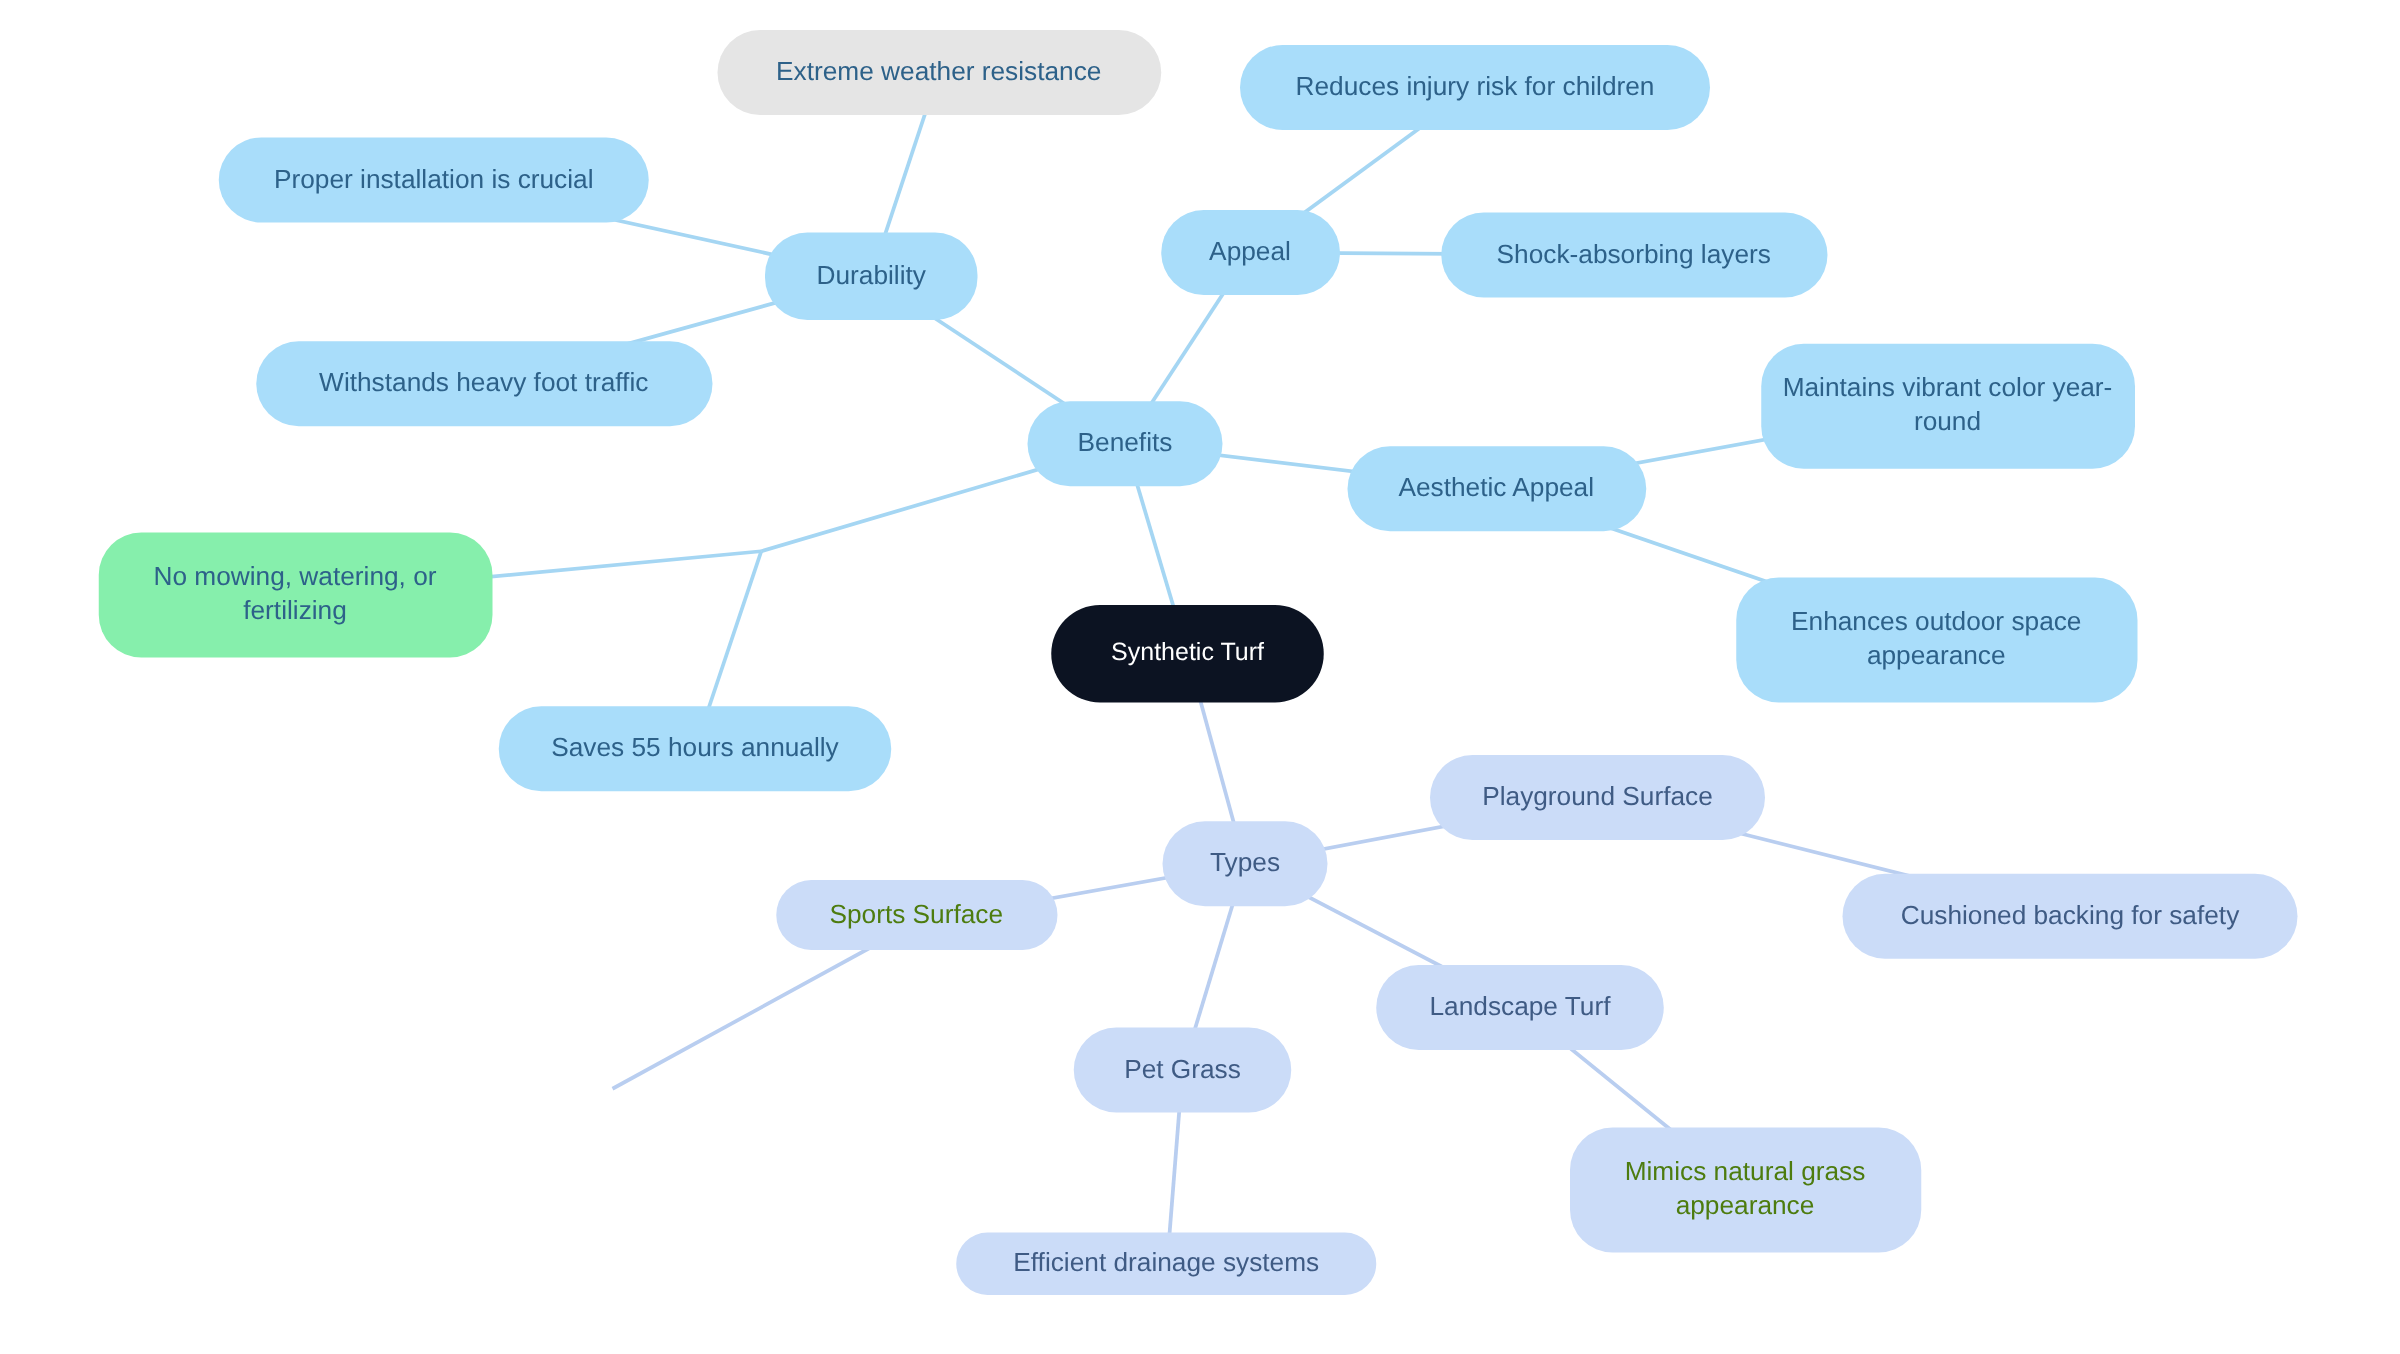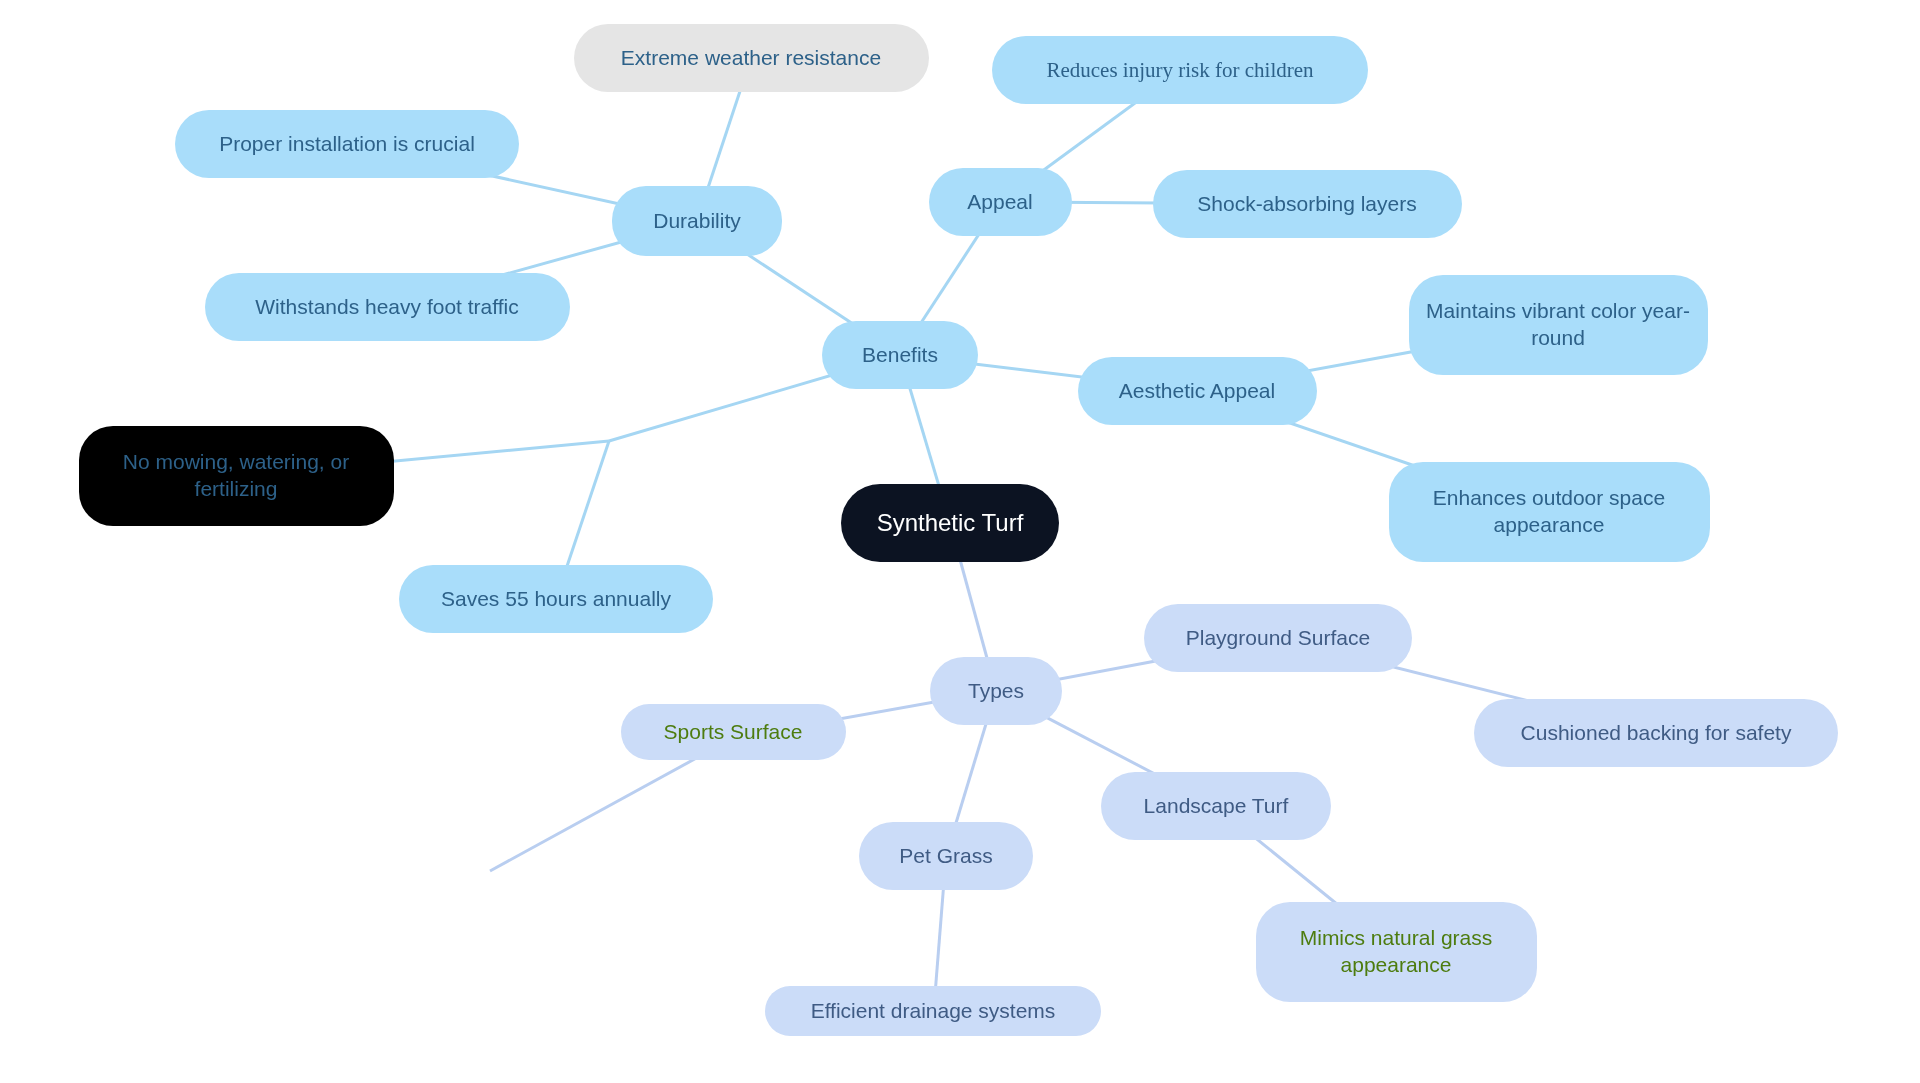--- a/index.html
+++ b/index.html
@@ -32,21 +32,21 @@
     box-sizing: border-box;
     border-radius: 34px;
     font-size: 21px;
     line-height: 1.28;
     padding: 4px 14px;
     cursor: pointer;
     user-select: none;
   }
   .node.dark {
     border-radius: 40px;
-    font-size: 24px;
+    font-size: 20px;
   }
   .node span {
     display: block;
     width: 100%;
   }
 </style>
 </head>
 <body>
 
 <div id="mindmap-canvas">
@@ -93,33 +93,33 @@
     </div>
     <div class="node blue" style="left: 573.5px; top: 24px; width: 355px; height: 68px; background: #e5e5e5; color: rgb(45, 97, 137);">
       <span>Extreme weather resistance</span>
     </div>
     <div class="node blue" style="left: 175px; top: 110px; width: 344px; height: 68px; background: rgb(169, 221, 250); color: rgb(45, 97, 137);">
       <span>Proper installation is crucial</span>
     </div>
     <div class="node blue" style="left: 204.5px; top: 273px; width: 365px; height: 68px; background: rgb(169, 221, 250); color: rgb(45, 97, 137);">
       <span>Withstands heavy foot traffic</span>
     </div>
-    <div class="node blue" style="left: 992px; top: 36px; width: 376px; height: 68px; background: rgb(169, 221, 250); color: rgb(45, 97, 137); font-family: Liberation Serif, serif;">
+    <div class="node blue" style="left: 992px; top: 36px; width: 376px; height: 68px; background: rgb(169, 221, 250); color: rgb(45, 97, 137);">
       <span>Reduces injury risk for children</span>
     </div>
     <div class="node blue" style="left: 1152.5px; top: 170px; width: 309px; height: 68px; background: rgb(169, 221, 250); color: rgb(45, 97, 137);">
       <span>Shock-absorbing layers</span>
     </div>
     <div class="node blue" style="left: 1408.5px; top: 275px; width: 299px; height: 100px; background: rgb(169, 221, 250); color: rgb(45, 97, 137);">
       <span>Maintains vibrant color year-round</span>
     </div>
     <div class="node blue" style="left: 1388.5px; top: 462px; width: 321px; height: 100px; background: rgb(169, 221, 250); color: rgb(45, 97, 137);">
       <span>Enhances outdoor space appearance</span>
     </div>
-    <div class="node blue" style="left: 78.5px; top: 426px; width: 315px; height: 100px; background: #000000; color: rgb(45, 97, 137);">
+    <div class="node blue" style="left: 78.5px; top: 426px; width: 315px; height: 100px; background: #86efac; color: rgb(45, 97, 137);">
       <span>No mowing, watering, or fertilizing</span>
     </div>
     <div class="node blue" style="left: 399px; top: 565px; width: 314px; height: 68px; background: rgb(169, 221, 250); color: rgb(45, 97, 137);">
       <span>Saves 55 hours annually</span>
     </div>
     <div class="node periwinkle" style="left: 930px; top: 657px; width: 132px; height: 68px; background: rgb(203, 220, 248); color: rgb(63, 91, 132);">
       <span>Types</span>
     </div>
     <div class="node periwinkle" style="left: 1144px; top: 604px; width: 268px; height: 68px; background: rgb(203, 220, 248); color: rgb(63, 91, 132);">
       <span>Playground Surface</span>

